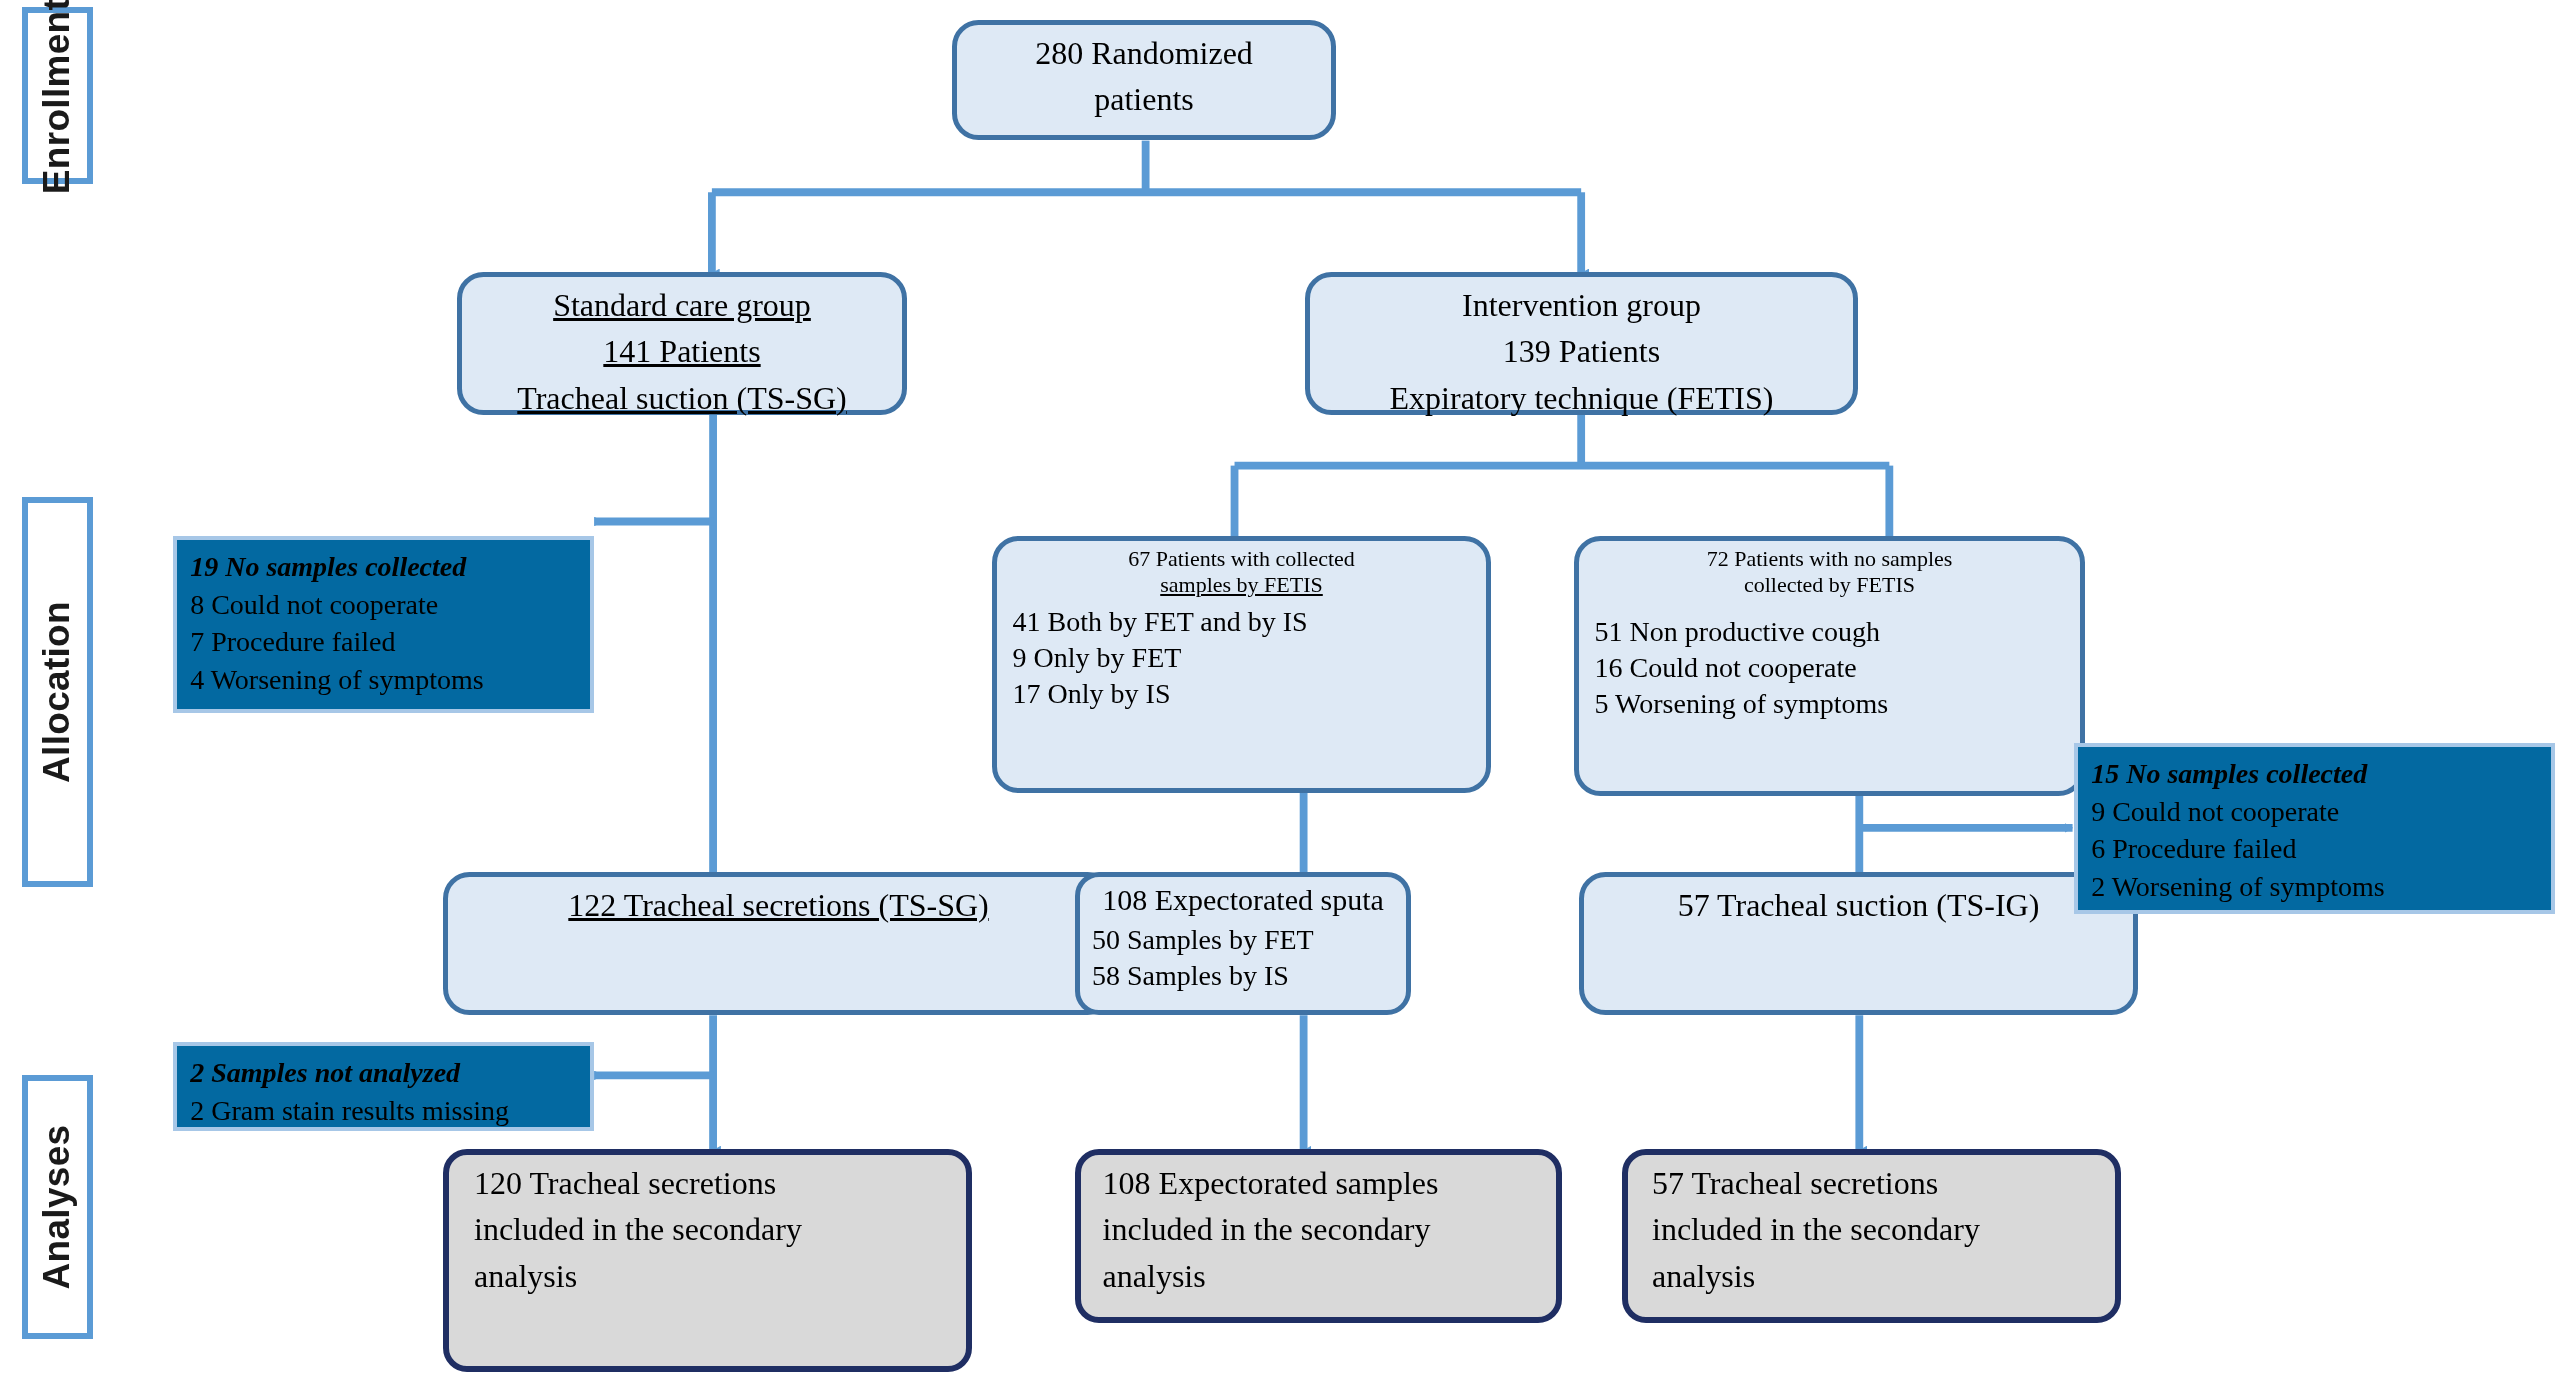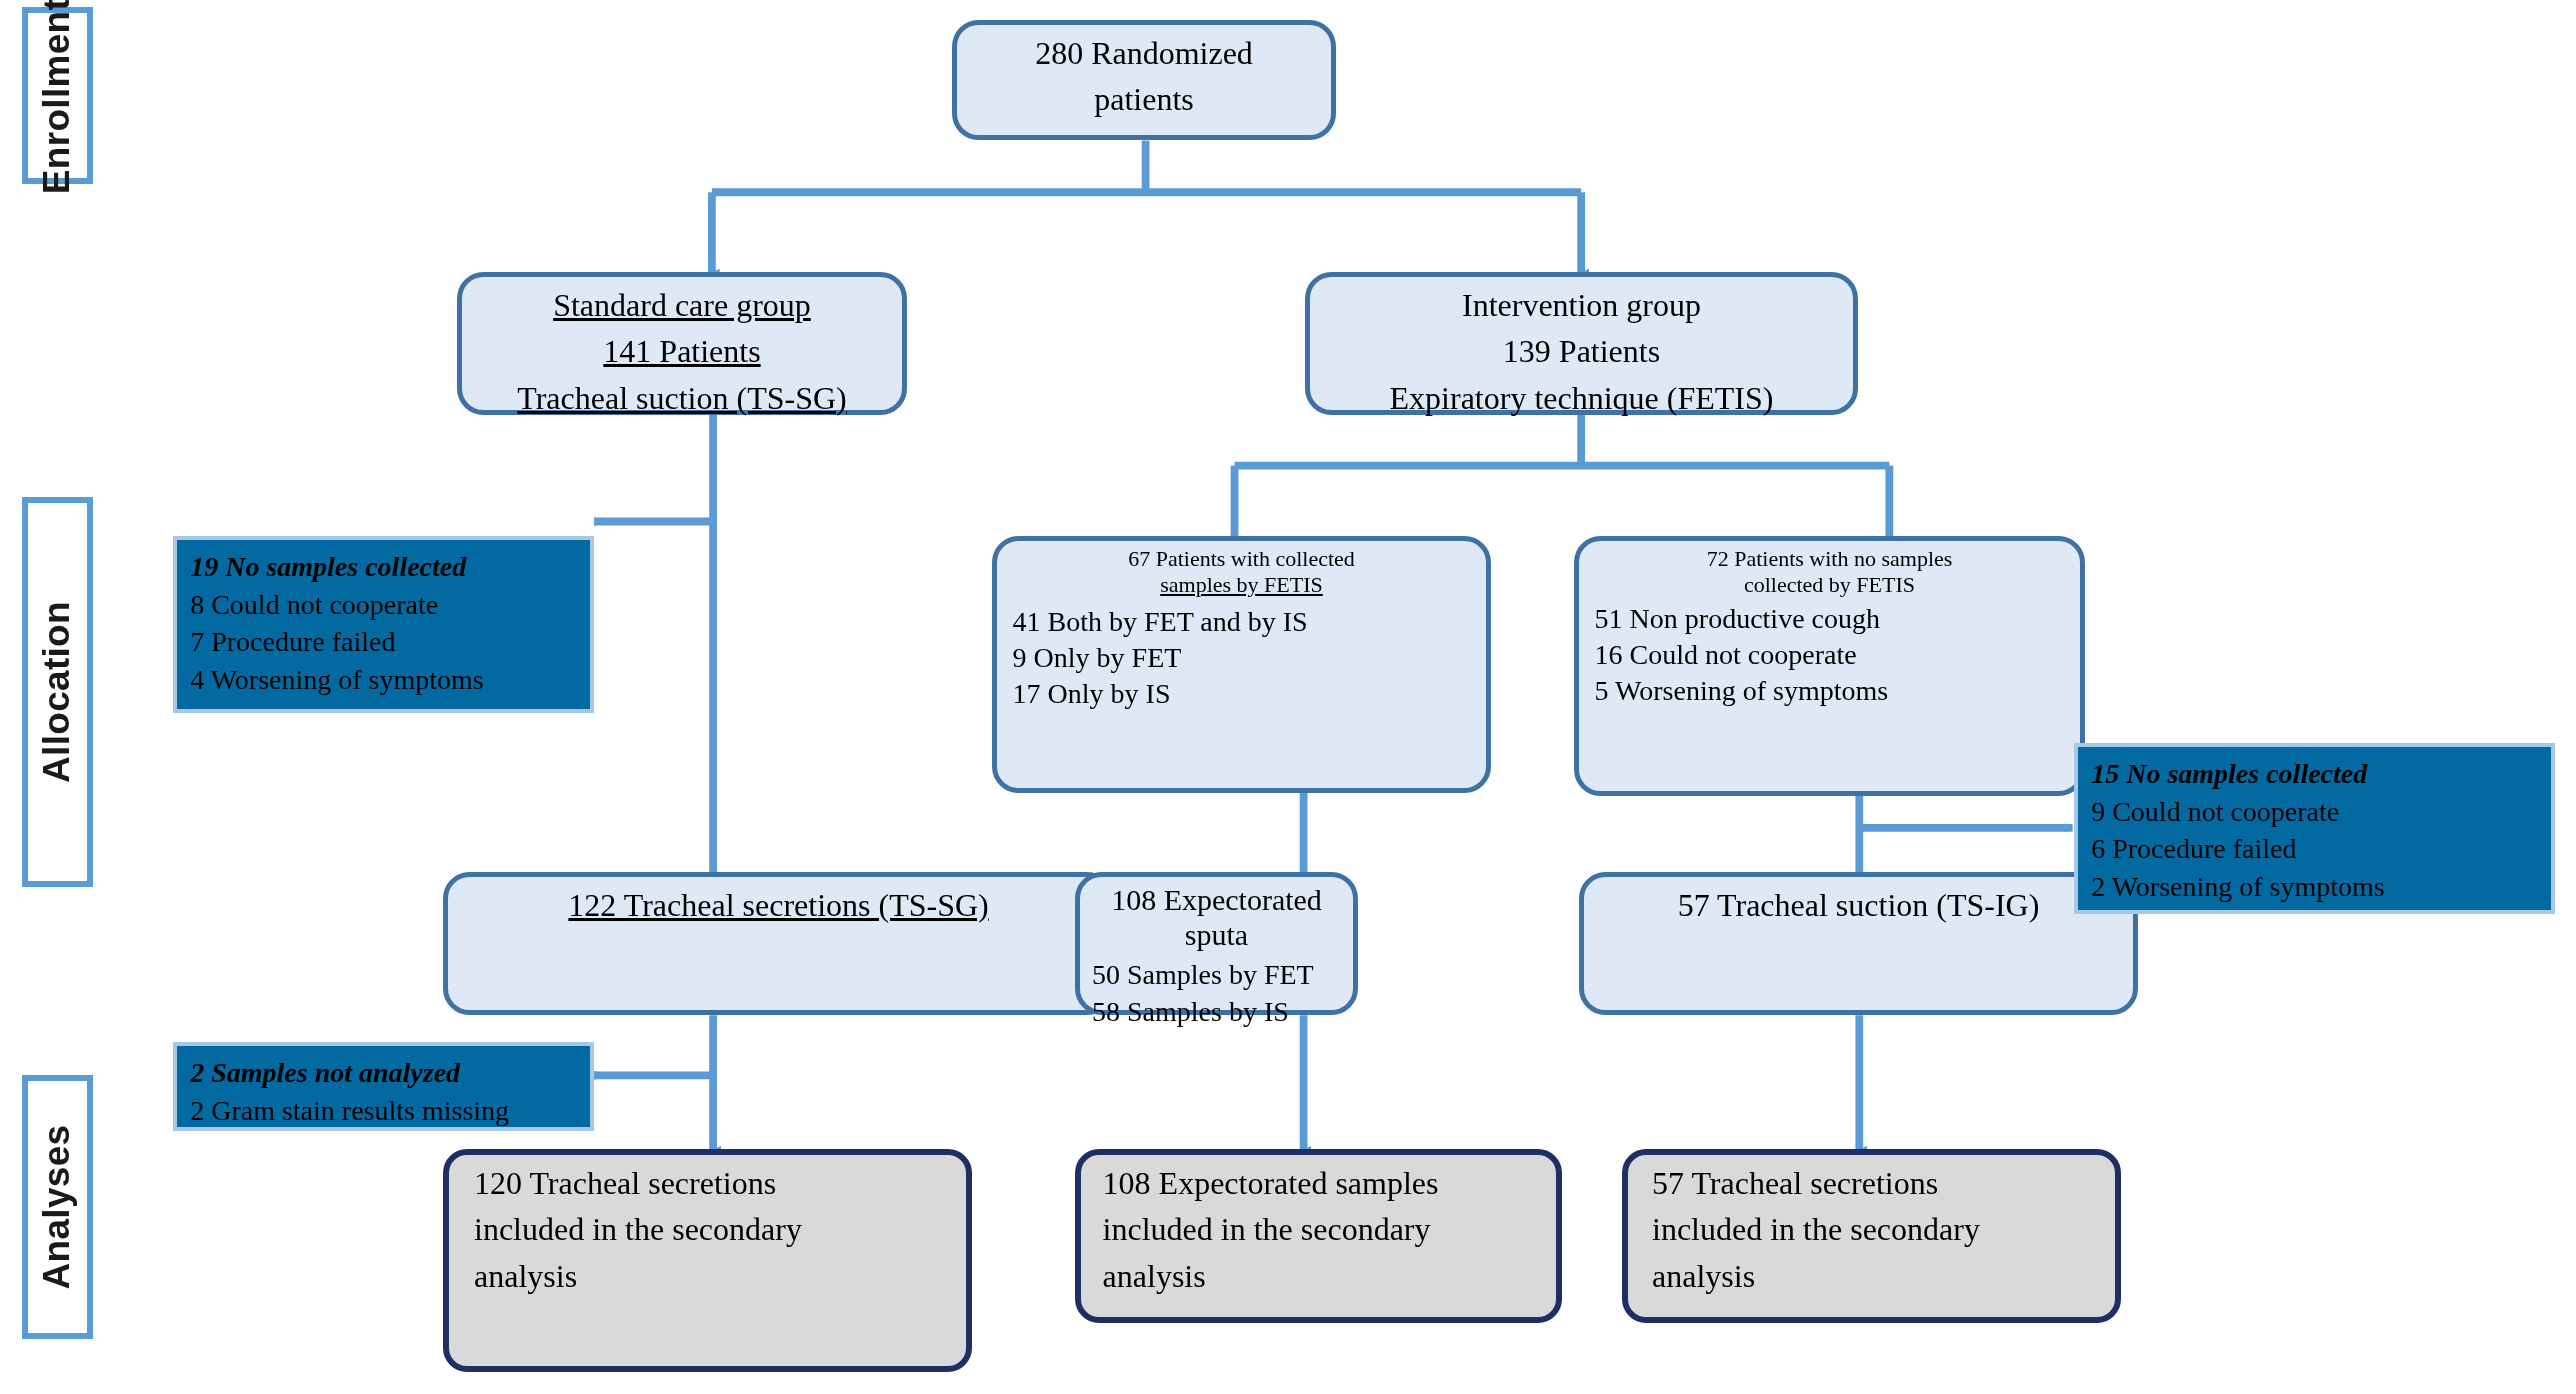--- a/index.html
+++ b/index.html
@@ -142,31 +142,31 @@
   <div class="node" style="left:992px;top:536px;width:499px;height:257px;">
     <div class="hdr">67 Patients with collected</div>
     <div class="hdr" style="margin-bottom:6px;text-decoration:underline;">samples by FETIS</div>
     <div class="sub">41 Both by FET and by IS</div>
     <div class="sub">9   Only  by FET</div>
     <div class="sub">17 Only  by IS</div>
   </div>
 
   <div class="node" style="left:1574px;top:536px;width:511px;height:260px;">
     <div class="hdr">72 Patients with no samples</div>
-    <div class="hdr" style="margin-bottom:3px;">collected by FETIS</div>
+    <div class="hdr" style="margin-bottom:16px;">collected by FETIS</div>
     <div class="sub">51 Non productive  cough</div>
     <div class="sub">16 Could not  cooperate</div>
     <div class="sub">5   Worsening  of symptoms</div>
   </div>
 
   <div class="node" style="left:443px;top:872px;width:671px;height:143px;text-decoration:underline;">
     <div class="ctr">122 Tracheal secretions (TS-SG)</div>
   </div>
 
-  <div class="node" style="left:1075px;top:872px;width:283px;height:143px;padding:4.8px 12px;">
+  <div class="node" style="left:1075px;top:872px;width:336px;height:143px;padding:4.8px 12px;border-radius:24px;">
     <div class="hdr small" style="margin-bottom:4.8px;">108 Expectorated sputa</div>
     <div class="sub">50 Samples  by FET</div>
     <div class="sub">58 Samples  by IS</div>
   </div>
 
   <div class="node" style="left:1579px;top:872px;width:559px;height:143px;">
     <div class="ctr">57 Tracheal suction (TS-IG)</div>
   </div>
 
   <div class="node gray" style="left:443px;top:1149px;width:529px;height:223px;padding:4.8px 25px;">

